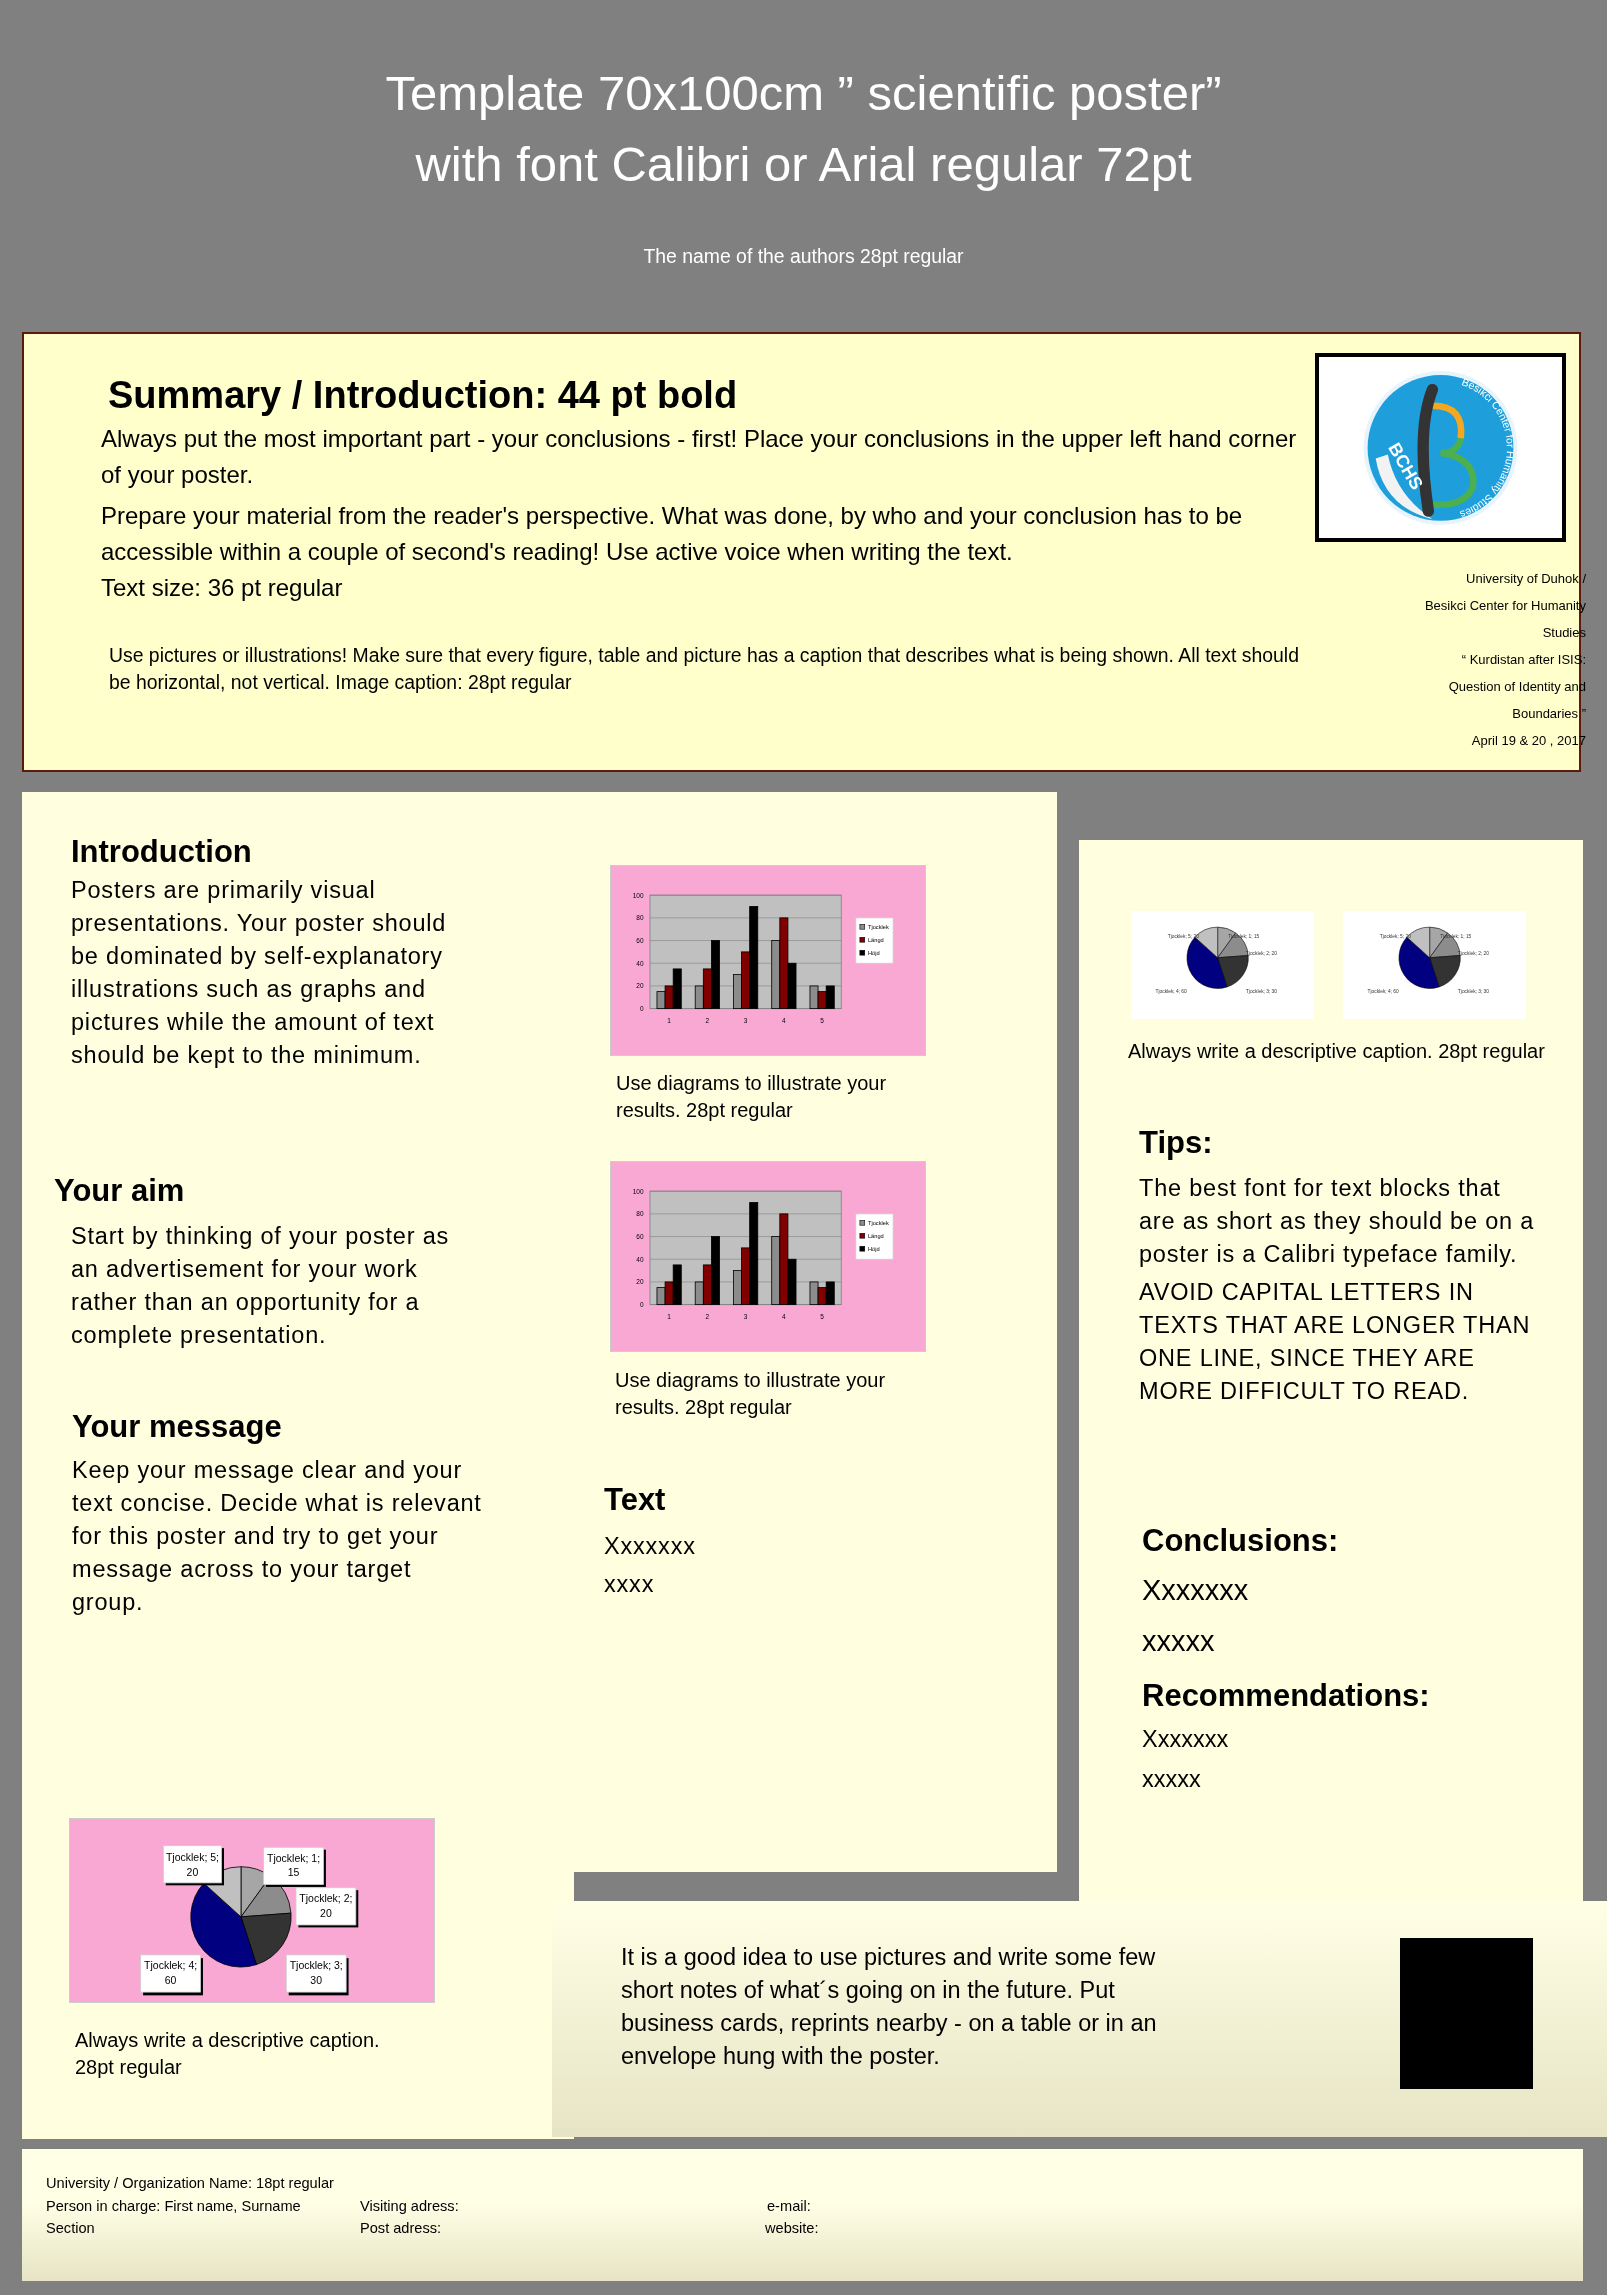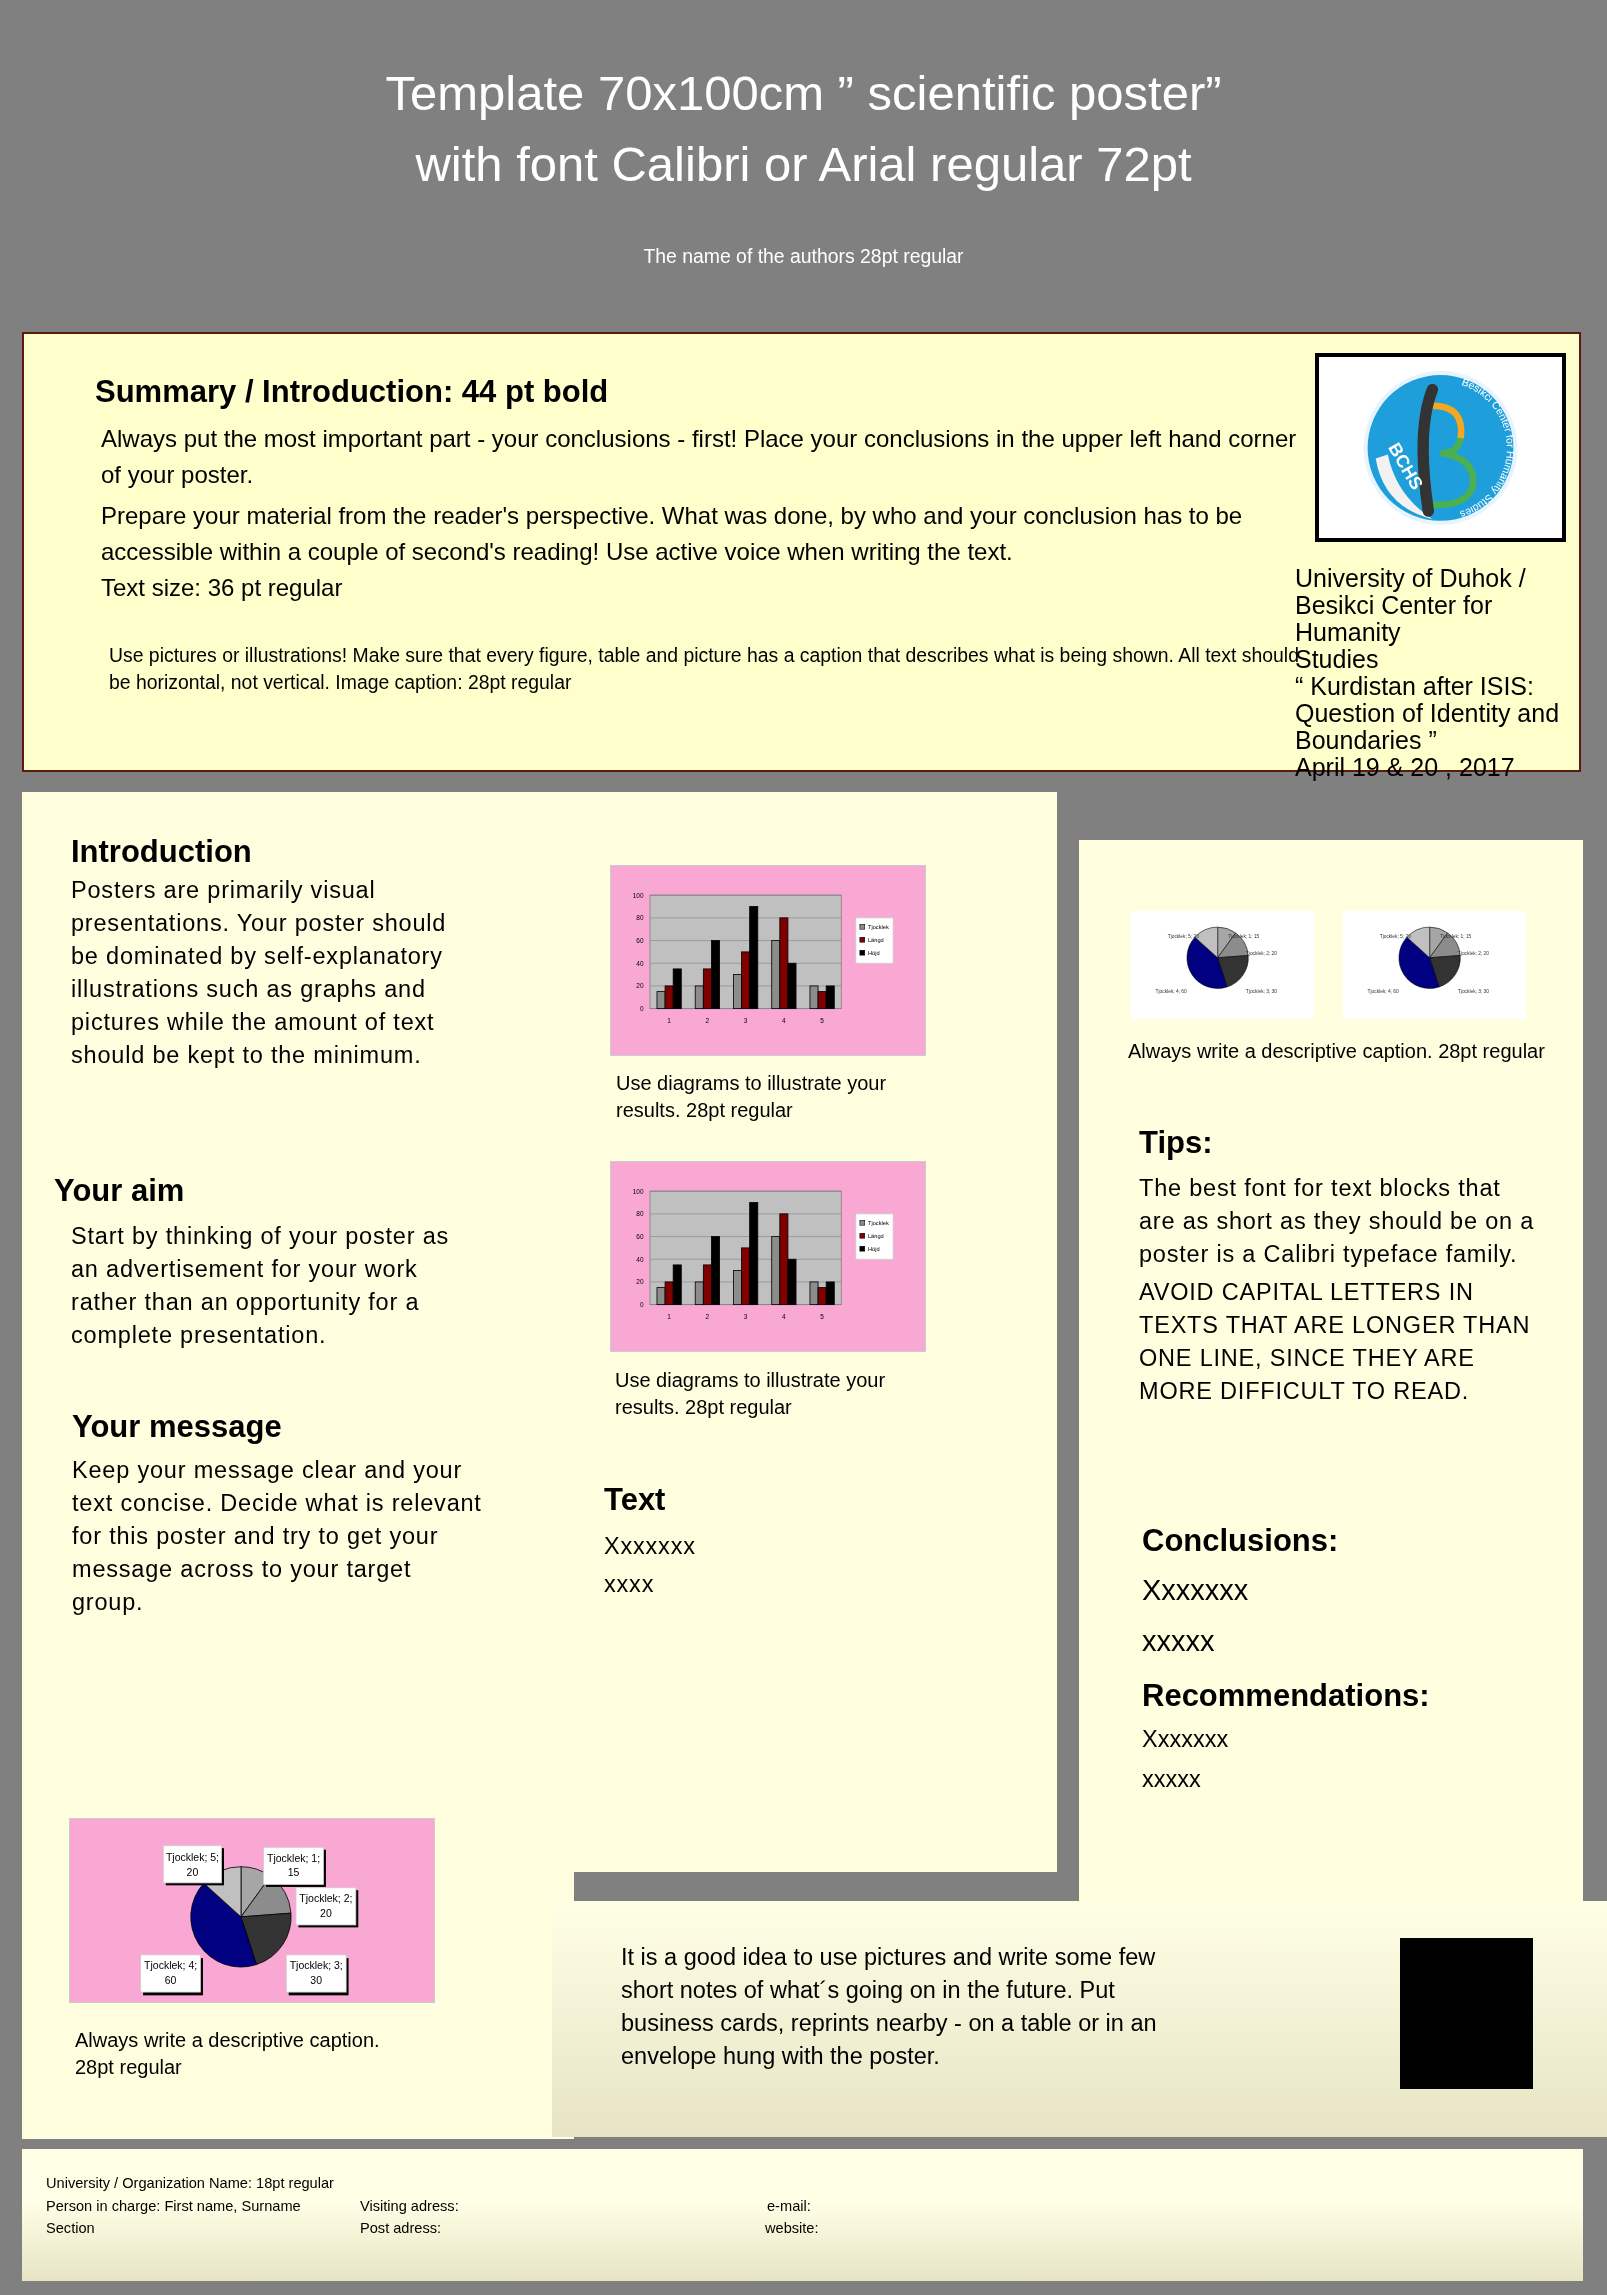--- a/index.html
+++ b/index.html
@@ -2,25 +2,25 @@
 <html style="font-size:13px"><head>
 <meta charset="utf-8">
 <style>
   html, body { margin:0; padding:0; }
   body { width:1607px; height:2295px; background:#808080; position:relative; overflow:hidden;
          font-family:"Liberation Sans", "DejaVu Sans", sans-serif; color:#000; }
   .abs { position:absolute; }
   .title { left:0; width:1607px; top:58px; text-align:center; color:#fff; font-size:49px; line-height:71px; }
   .authors { left:0; width:1607px; top:245px; text-align:center; color:#fff; font-size:19.4px; }
   .summary { left:22px; top:332px; width:1559px; height:440px; background:#ffffcc; border:2.4px solid #5a1a10; box-sizing:border-box; }
-  .sum-h { left:71px; top:40px; font-size:31px; font-weight:bold; }
+  .sum-h { left:84px; top:40px; font-size:38px; font-weight:bold; }
   .sum-p { left:77px; width:1215px; font-size:24px; line-height:36px; }
   .sum-cap { left:85px; top:308px; width:1215px; font-size:19.4px; line-height:27px; }
   .logo-box { left:1291px; top:18.6px; width:251px; height:189px; background:#fff; border:4px solid #000; box-sizing:border-box; }
-  .aff { left:1271px; top:231px; width:291px; text-align:left; font-size:25px; line-height:27px; }
+  .aff { left:1271px; top:231px; width:291px; text-align:right; font-size:13px; line-height:27px; }
   .col { background:#ffffe0; }
   .colL { left:22px; top:792px; width:552px; height:1347px; }
   .colM { left:550px; top:792px; width:507px; height:1080px; }
   .colR { left:1079px; top:840px; width:504px; height:1080px; }
   .bottombox { left:552px; top:1901px; width:1031px; height:236px; background:linear-gradient(#ffffe6, #e6e4c4);padding-left:39px; }
   .footer { left:22px; top:2149px; width:1561px; height:132px; background:linear-gradient(#ffffe6 40%, #e6e4c4); }
   .h2 { font-size:31px; font-weight:bold; }
   .body { font-size:23.5px; line-height:33px; letter-spacing:0.8px; }
   .chart-box { background:#f9a8d4; border:1.6px solid #ccc; box-sizing:border-box; }
   .cap { font-size:20px; line-height:27px; }

